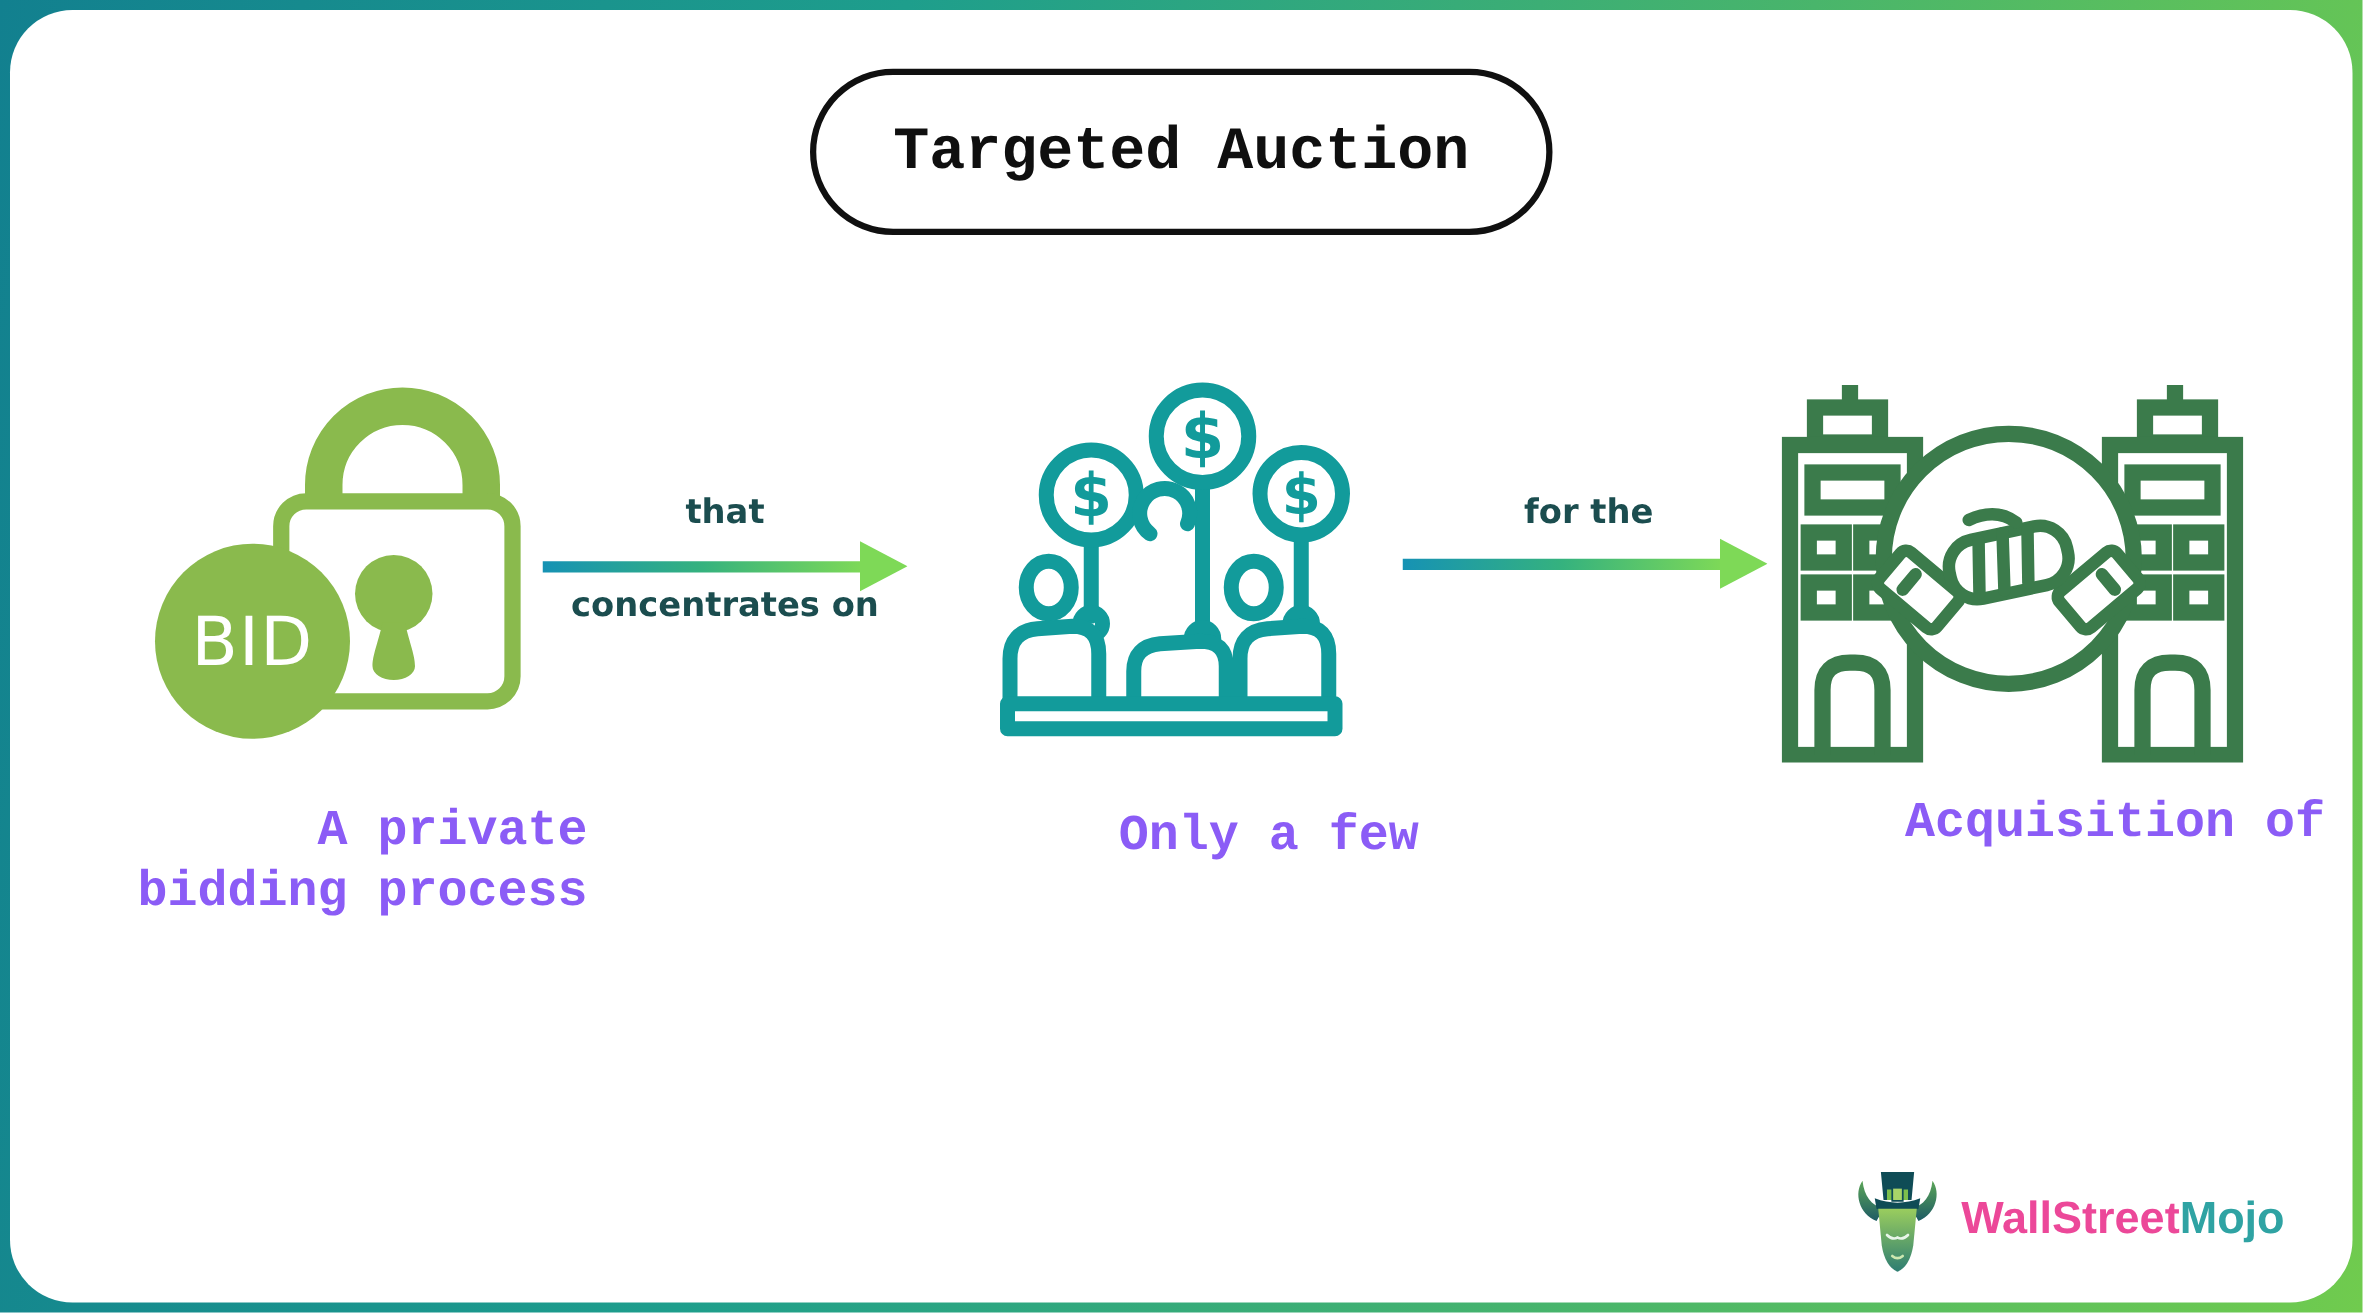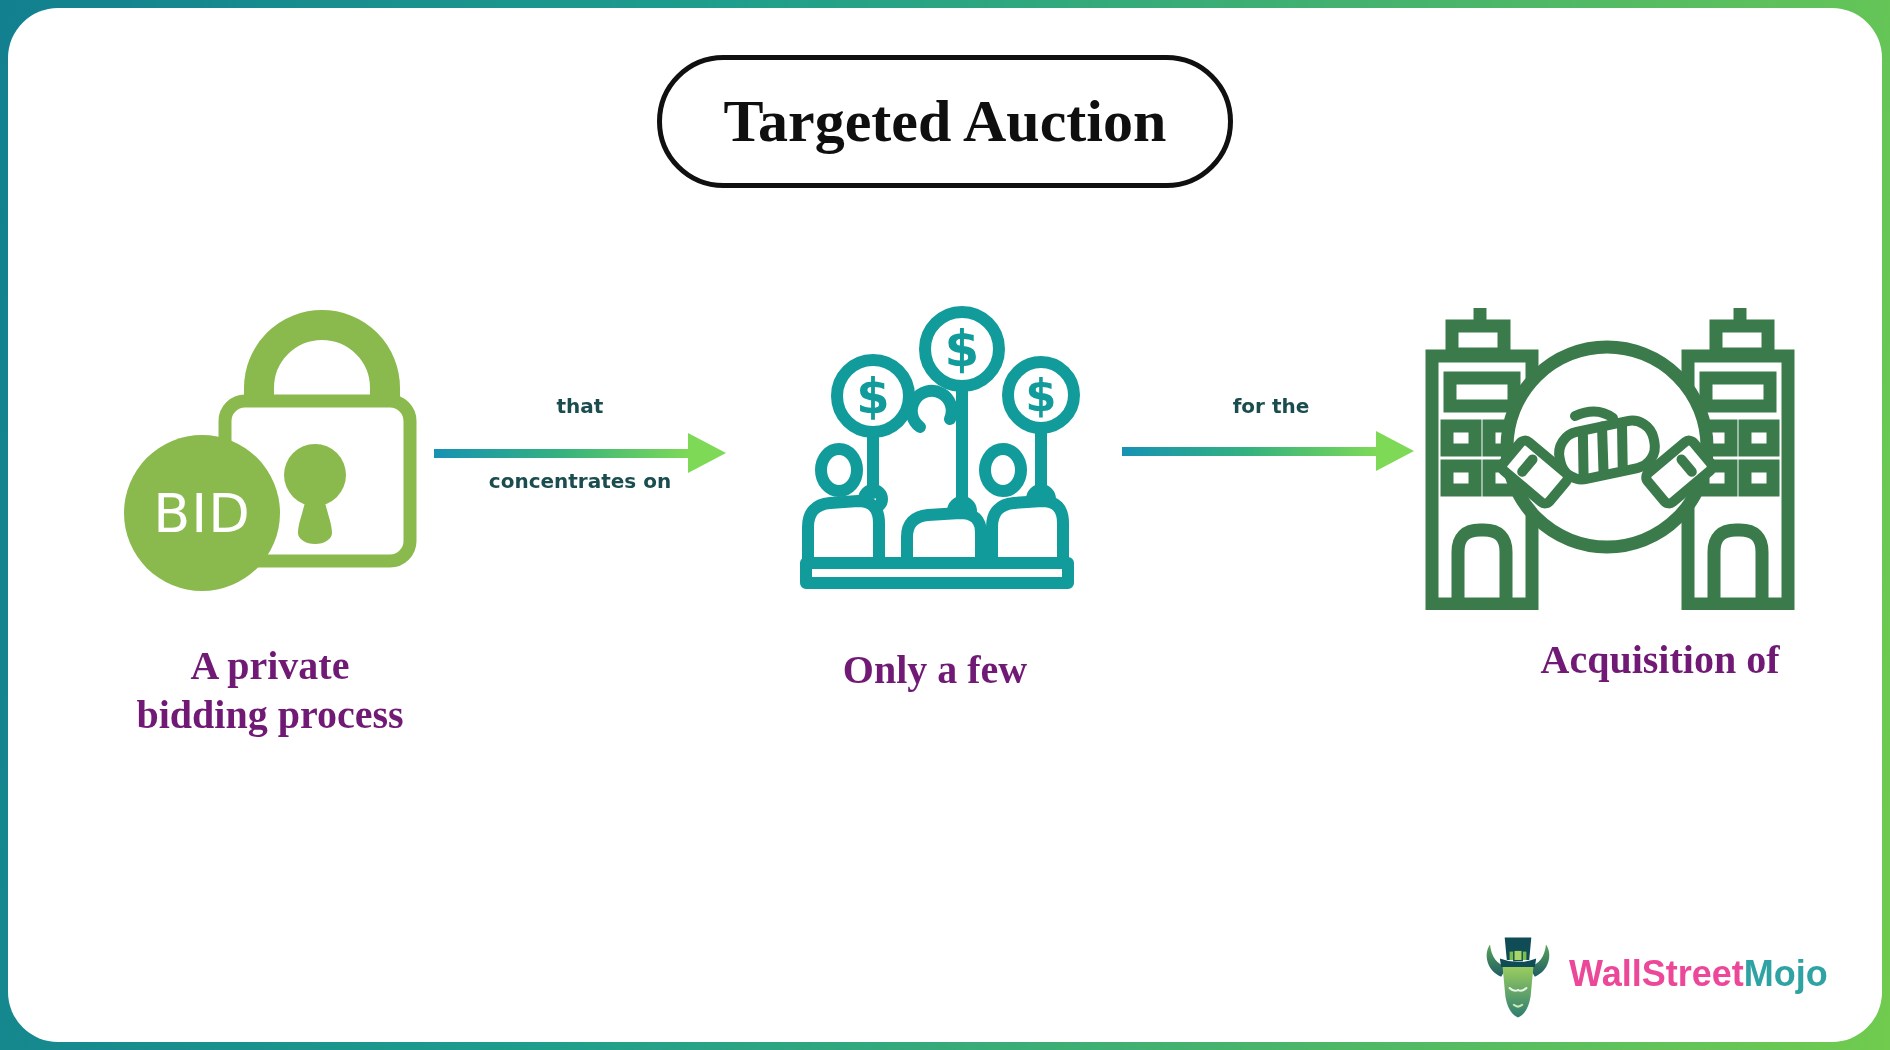--- a/index.html
+++ b/index.html
@@ -11,35 +11,35 @@
   .card{
     position:absolute;inset:8px;background:#ffffff;border-radius:50px;
   }
   .title-wrap{position:absolute;top:55px;left:0;width:100%;display:flex;justify-content:center;}
   .title-pill{
     display:inline-flex;align-items:center;justify-content:center;
     height:133px;padding:0 62px;border:5px solid #101010;border-radius:70px;
     box-sizing:border-box;background:#fff;
   }
   .title-text{
-    font-family:Liberation Serif, serif;
-    font-size:60px;font-weight:800;color:#0f0f0f;letter-spacing:0px;white-space:nowrap;
+    font-family:Liberation Mono, monospace;
+    font-size:48px;font-weight:800;color:#0f0f0f;letter-spacing:0px;white-space:nowrap;
   }
   .caption{
-    position:absolute;width:400px;text-align:center;
-    font-family:Liberation Serif, serif;
-    font-weight:700;font-size:40px;line-height:1.22;color:#701a75;
+    position:absolute;width:400px;text-align:right;
+    font-family:Liberation Mono, monospace;
+    font-weight:700;font-size:40px;line-height:1.22;color:#8b5cf6;
   }
   .cap1{left:70px;top:642px;}
   .cap2{left:735px;top:646px;}
   .cap3{left:1460px;top:636px;}
   .conn-label{
     position:absolute;text-align:center;
     font-family:"DejaVu Sans","Liberation Sans",sans-serif;
-    font-weight:700;font-size:20px;color:#1B4D4F;white-space:nowrap;
+    font-weight:700;font-size:27px;color:#1B4D4F;white-space:nowrap;
   }
   .lbl-that{left:434px;width:292px;top:394px;}
   .lbl-conc{left:420px;width:320px;top:469px;}
   .lbl-forthe{left:1122px;width:298px;top:394px;}
   .arrow-svg{position:absolute;width:292px;height:44px;}
   .arrow1{left:434px;top:431px;}
   .arrow2{left:1122px;top:429px;}
   .icon-abs{position:absolute;}
   .logo-wrap{
     position:absolute;left:1483px;top:926px;height:96px;

